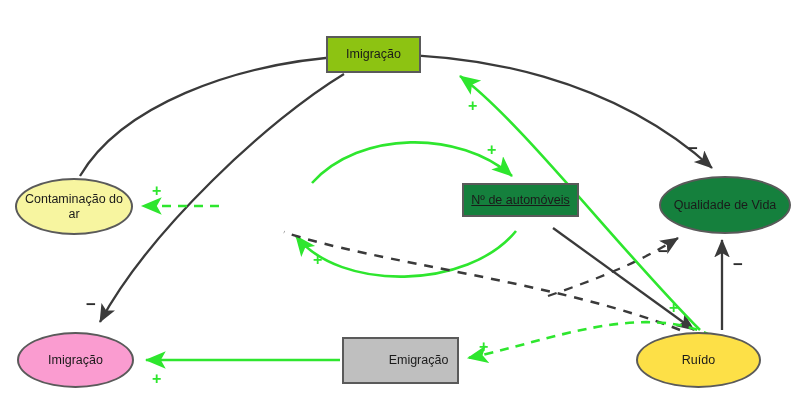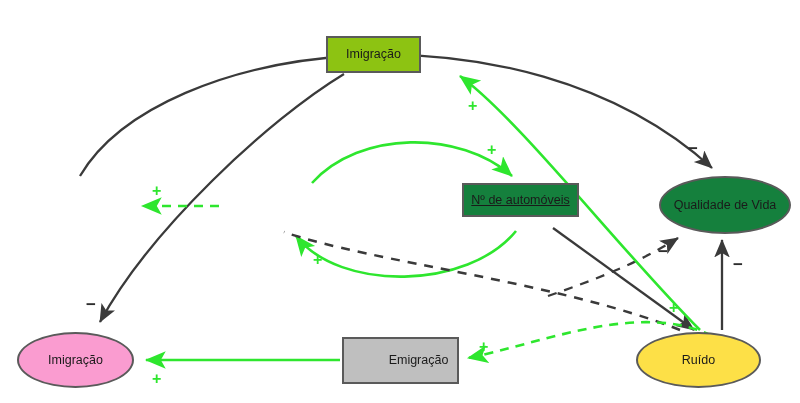--- a/index.html
+++ b/index.html
@@ -52,20 +52,23 @@
 
     <path d="M 712 336 C 640 300 540 344 468 358" fill="none" stroke="#2EE62E" stroke-width="2.6" stroke-dasharray="9 7" marker-end="url(#ah-green)"></path>
 
     <path d="M 340 360 L 146 360" fill="none" stroke="#2EE62E" stroke-width="2.6" marker-end="url(#ah-green)"></path>
   </svg>
 
   <div class="node box" style="left:326px;top:36px;width:95px;height:37px;background:#8DC312;">
     <span class="nlabel">Imigração</span>
   </div>
 
+  <div class="node ellipse" style="left:15px;top:178px;width:118px;height:57px;background:#F7F5A0;">
+    <span class="nlabel">Contaminação do ar</span>
+  </div>
 
 
   <div class="node box" style="left:462px;top:183px;width:117px;height:34px;background:#15803d;text-decoration:underline;">
     <span class="nlabel">Nº de automóveis</span>
   </div>
 
   <div class="node ellipse" style="left:659px;top:176px;width:132px;height:58px;background:#15803d;">
     <span class="nlabel">Qualidade de Vida</span>
   </div>
 

